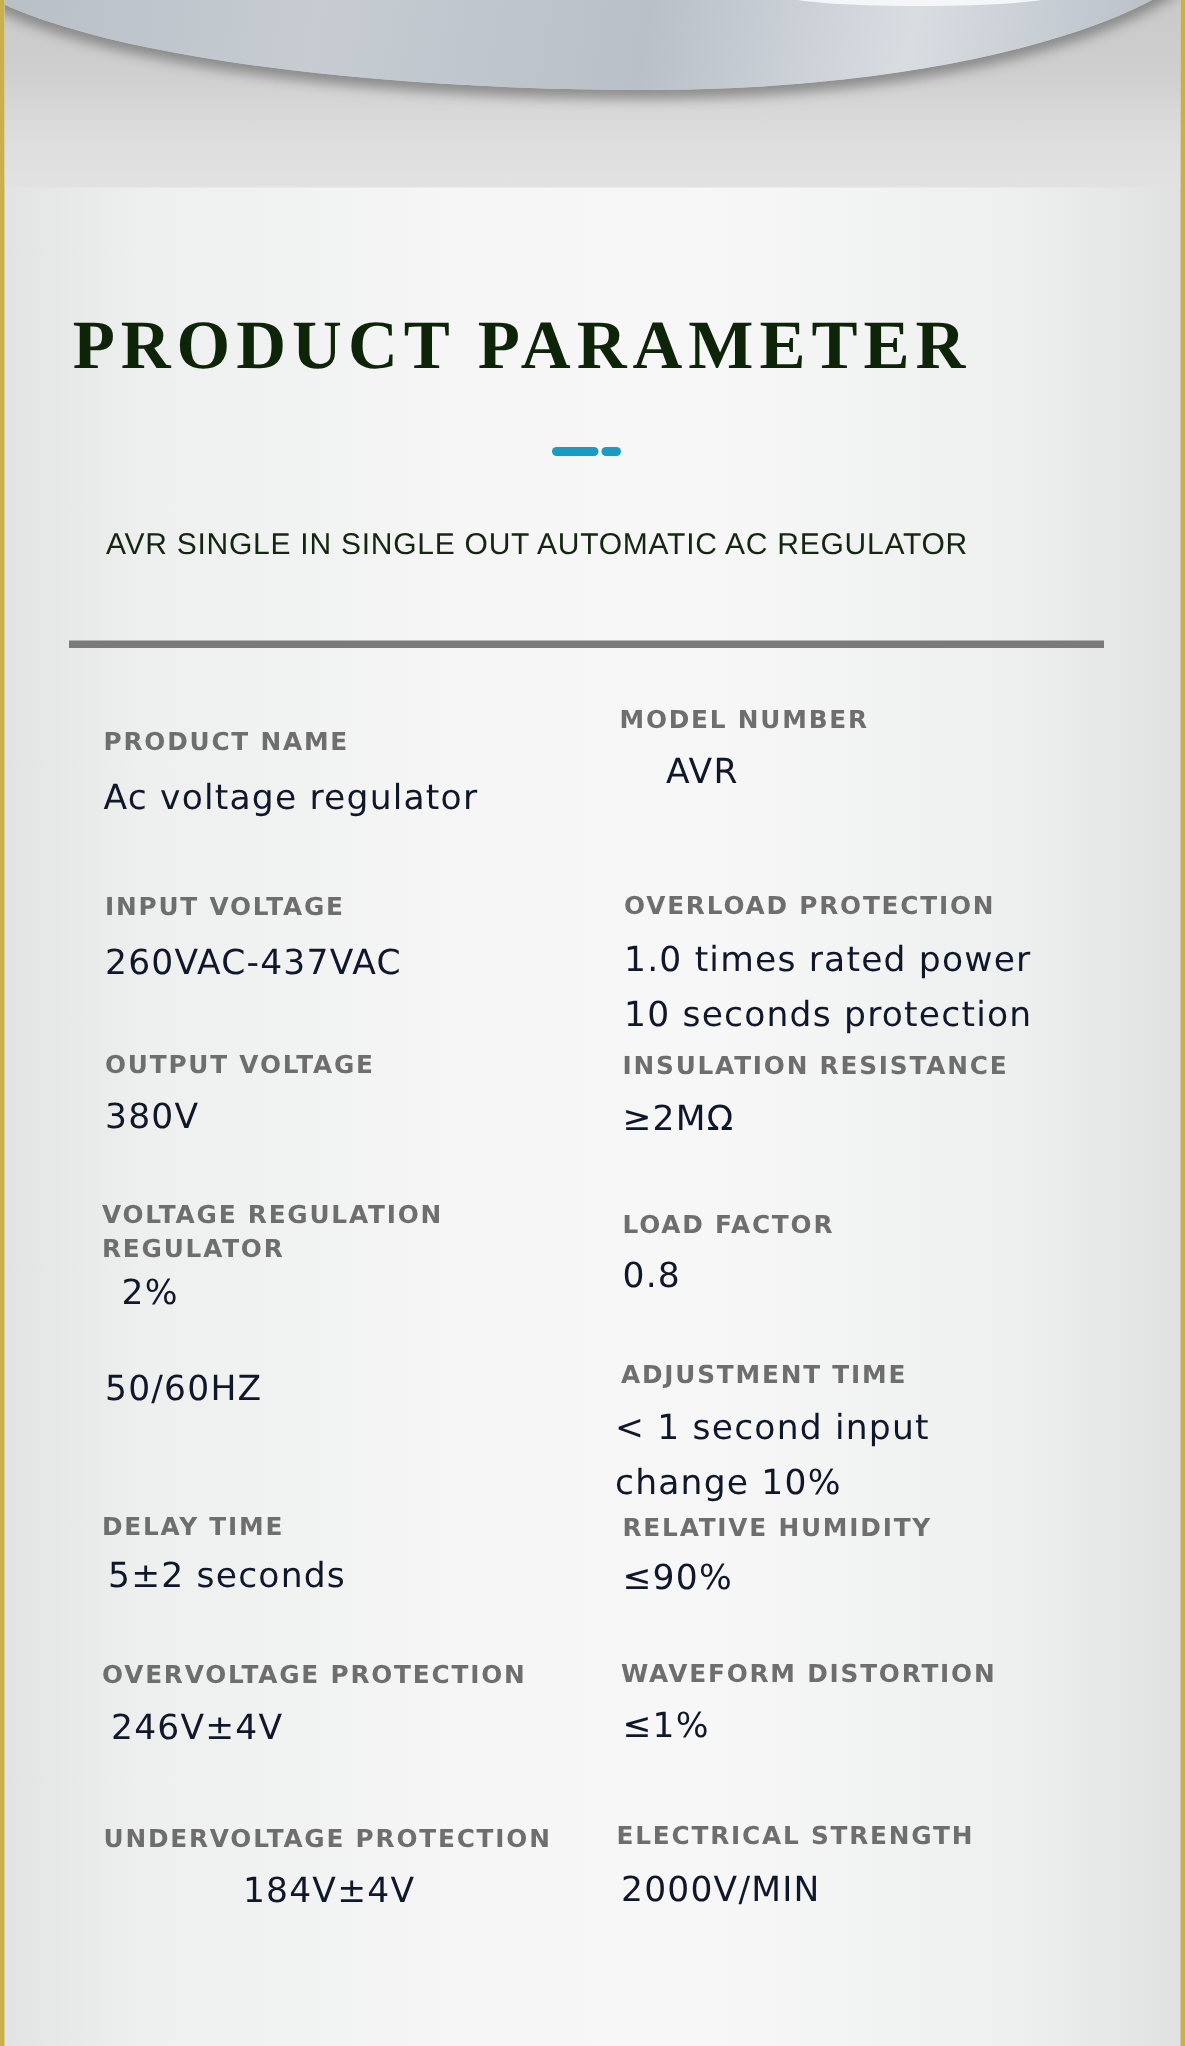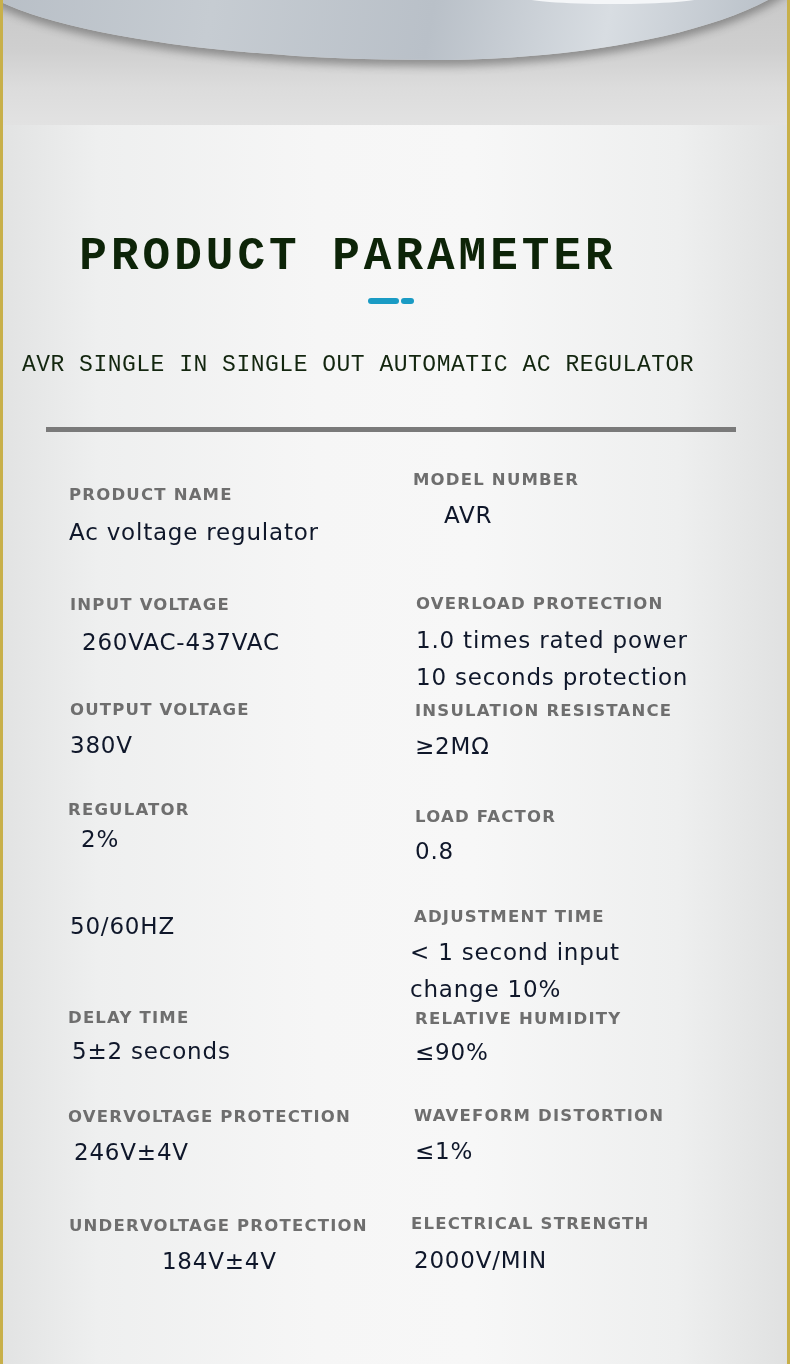--- a/index.html
+++ b/index.html
@@ -24,31 +24,31 @@
     background: linear-gradient(100deg, #b5bcc4 0%, #c6ccd2 30%, #b9c0c8 55%, #d8dde2 75%, #aeb6bf 100%);
     border-radius: 0 0 50% 60% / 0 0 90% 70%;
     box-shadow: 0 6px 8px rgba(60,60,60,0.45);
   }
   .marble-highlight {
     position: absolute; left: 520px; top: -10px; width: 180px; height: 14px;
     background: #f4f6f8; border-radius: 0 0 50% 50%;
   }
   .title {
     position: absolute; left: 0; top: 203px; width: 696px; text-align: center;
-    font-family: Liberation Mono, monospace; font-weight: bold; font-size: 46px;
-    letter-spacing: 4px; color: #0d2408; margin-top: 28px;
+    font-family: Liberation Serif, serif; font-weight: bold; font-size: 46px;
+    letter-spacing: 4px; color: #0d2408;
   }
   .accent {
     position: absolute; top: 298px; height: 6px; background: #1a9bc4; border-radius: 3px;
   }
   .accent.a1 { left: 368px; width: 31px; }
   .accent.a2 { left: 401px; width: 13px; }
   .subtitle {
     position: absolute; left: 0; top: 352px; width: 716px; text-align: center;
-    font-family: Liberation Mono, monospace; font-size: 23px; color: #13260f; letter-spacing: 0.5px;
+    font-family: Liberation Sans, sans-serif; font-size: 20px; color: #13260f; letter-spacing: 0.5px;
   }
   .divider {
     position: absolute; left: 46px; top: 427px; width: 690px; height: 5px; background: #7a7a7a;
   }
   .param { position: absolute; }
   .label {
     font-family: "DejaVu Sans", sans-serif; font-weight: bold; font-size: 16.5px;
     color: #6e6e6e; letter-spacing: 1.2px; line-height: 23px;
   }
   .value {
@@ -71,27 +71,28 @@
 <div class="accent a2"></div>
 <div class="subtitle">AVR SINGLE IN SINGLE OUT AUTOMATIC AC REGULATOR</div>
 <div class="divider"></div>
 
 <div class="param" style="left:69px; top:483px;">
   <div class="label">PRODUCT NAME</div>
   <div class="value" style="margin-top:8px;">Ac voltage regulator</div>
 </div>
 <div class="param" style="left:70px; top:593px;">
   <div class="label">INPUT VOLTAGE</div>
-  <div class="value" style="margin-top:8px; margin-left:12px;">260VAC-437VAC</div>
+  <div class="value" style="margin-top:8px; margin-left:0;">260VAC-437VAC</div>
 </div>
 <div class="param" style="left:70px; top:698px;">
   <div class="label">OUTPUT VOLTAGE</div>
   <div class="value" style="margin-top:6px;">380V</div>
 </div>
 <div class="param" style="left:68px; top:798px;">
+  <div class="label">VOLTAGE REGULATION</div>
   <div class="label">REGULATOR</div>
   <div class="value" style="margin-left:13px;">2%</div>
 </div>
 <div class="param" style="left:68px; top:908px;">
   <div class="value" style="margin-top:0; margin-left:2px;text-align:right;">50/60HZ</div>
 </div>
 <div class="param" style="left:68px; top:1006px;">
   <div class="label">DELAY TIME</div>
   <div class="value" style="margin-top:4px; margin-left:4px;">5±2 seconds</div>
 </div>

